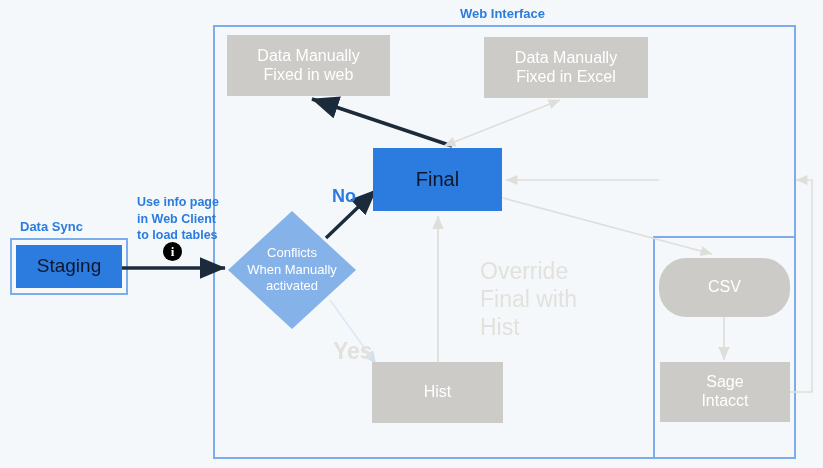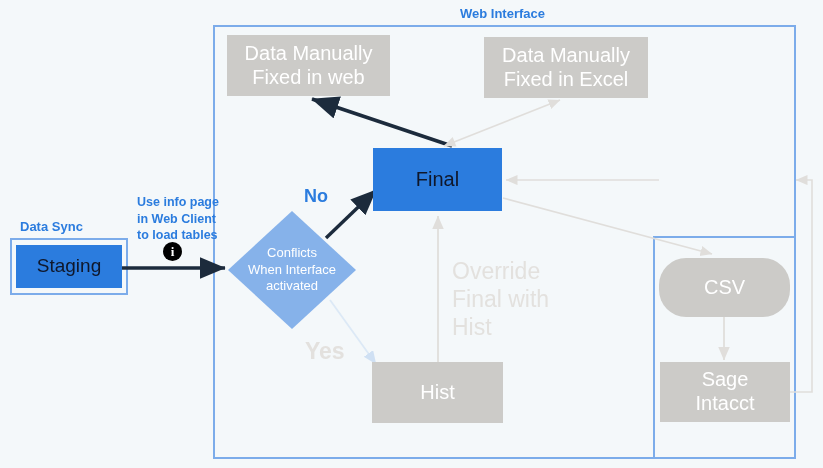--- a/index.html
+++ b/index.html
@@ -27,21 +27,21 @@
     display: flex;
     align-items: center;
     justify-content: center;
     text-align: center;
     box-sizing: border-box;
     line-height: 1.18;
   }
   .node-gray {
     background: #cccbc8;
     color: #ffffff;
-    font-size: 20px;
+    font-size: 16px;
   }
   .node-blue {
     background: #2b7cde;
     color: #0f172a;
     font-size: 20px;
   }
   .container-blue {
     position: absolute;
     border: 2px solid #7cacea;
     box-sizing: border-box;
@@ -51,20 +51,21 @@
     position: absolute;
     color: #2b7cde;
     font-size: 13px;
     font-weight: bold;
     white-space: nowrap;
   }
   .edge-label {
     position: absolute;
     white-space: pre;
     line-height: 1.22;
+    margin-left: 28px;
   }
   .edge-label.blue {
     color: #2b7cde;
     font-weight: bold;
   }
   .edge-label.faint {
     color: #e3e1de;
     font-size: 23px;
   }
   .note {
@@ -182,21 +183,21 @@
   <div class="node node-gray" style="left:659px; top:258px; width:131px; height:59px;border-radius:27px;">CSV</div>
 
   <div class="node node-gray" style="left:660px; top:362px; width:130px; height:60px; white-space:pre-line;">Sage
 Intacct</div>
 
   <div class="node node-blue staging-inner" style="left:16px; top:245px; width:106px; height:43px; font-size:19px;">Staging</div>
 
   <div class="diamond" style="left:228px; top:211px; width:128px; height:118px;">
     <div class="diamond-shape"></div>
     <div class="diamond-text">Conflicts
-When Interface
+When Manually
 activated</div>
   </div>
 
   <div class="edge-label blue" style="left:304px; top:186px; font-size:18px;">No</div>
 
   <div class="edge-label faint" style="left:305px; top:337px;font-weight:bold;">Yes</div>
 
   <div class="edge-label faint" style="left:452px; top:257px;">Override
 Final with
 Hist</div>

